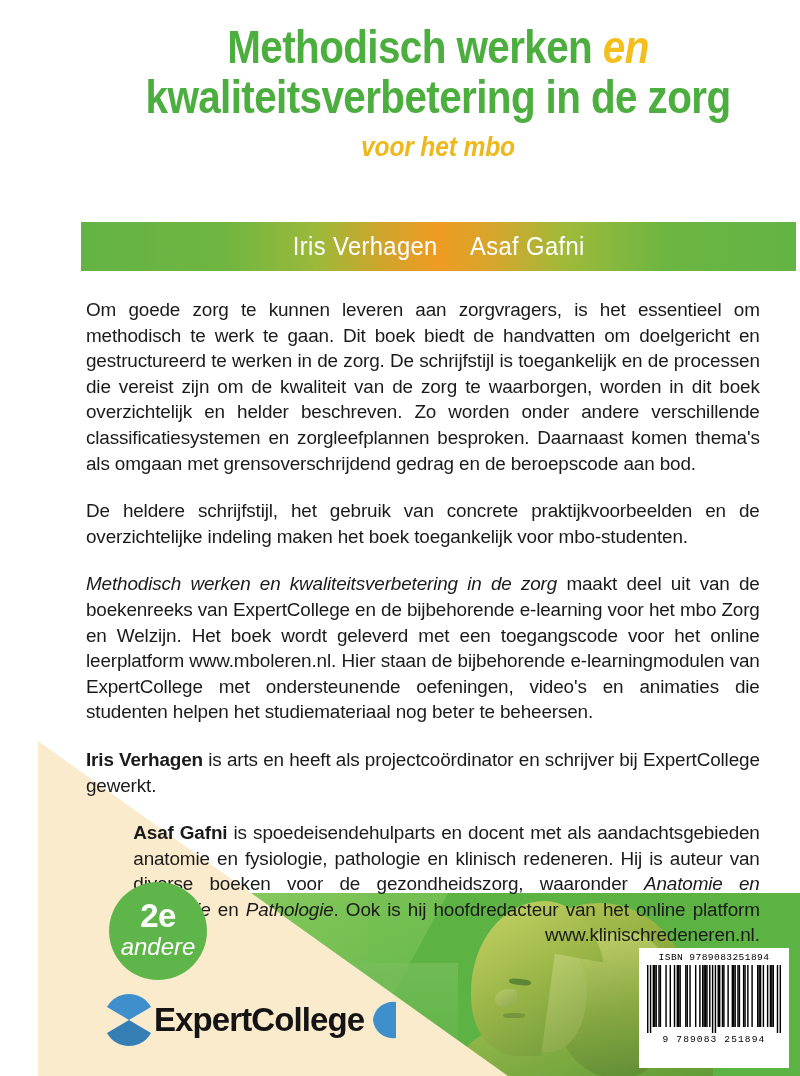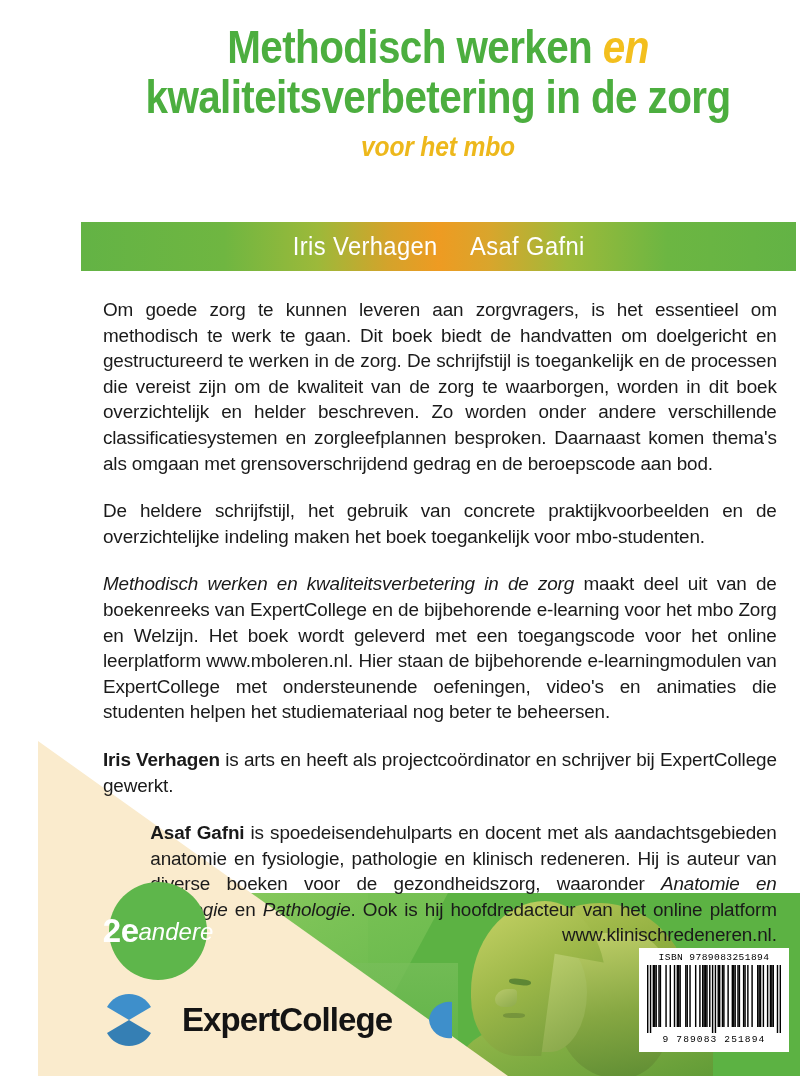--- a/index.html
+++ b/index.html
@@ -191,21 +191,21 @@
     font-family: "Liberation Sans Narrow", "Liberation Sans", sans-serif;
     font-size: 25px;
     letter-spacing: .4px;
     font-weight: 400;
     transform: scaleX(.95);
   }
 
   
   .body-copy {
     position: absolute;
-    left: 65px;
+    left: 48px;
     top: 297px;
     width: 684px;
     color: #1a1a1a;
     font-family: "Liberation Sans Narrow", "Liberation Sans", sans-serif;
   }
   .para {
     font-size: 19.2px;
     line-height: 25.6px;
     text-align: justify;
     margin: 0 0 22px 0;
@@ -225,21 +225,21 @@
   
   .edition-badge {
     position: absolute;
     left: 71px;
     top: 882px;
     width: 98px;
     height: 98px;
     border-radius: 50%;
     background: #5EB64B;
     display: flex;
-    flex-direction: row;
+    flex-direction: column;
     align-items: center;
     justify-content: center;
     color: #ffffff;
   }
   .edition-number {
     font-family: "Liberation Sans Narrow", "Liberation Sans", sans-serif;
     font-weight: 700;
     font-size: 33px;
     line-height: 30px;
     letter-spacing: -0.5px;
@@ -252,40 +252,39 @@
     margin-top: 2px;
   }
 
   
   .logo {
     position: absolute;
     left: 64px;
     top: 993px;
     display: flex;
     align-items: center;
-    gap: 28px;
   }
   .logo-mark { width: 54px; height: 54px; flex: 0 0 auto; }
   .logo-text {
     font-family: "Liberation Sans", sans-serif;
     font-weight: 700;
     font-size: 33px;
     color: #141414;
     letter-spacing: -0.9px;
     margin-left: -2px;
   }
   .logo-wedge { width: 26px; height: 40px; margin-left: 6px; flex: 0 0 auto; }
 
   
   .barcode-box {
     position: absolute;
     left: 601px;
     top: 948px;
     width: 150px;
-    height: 104px;
+    height: 120px;
     background: #ffffff;
     padding: 4px 7px 3px 7px;
     box-sizing: border-box;
     display: flex;
     flex-direction: column;
     align-items: center;
   }
   .barcode-isbn {
     font-family: "Liberation Mono", monospace;
     font-size: 9.6px;

